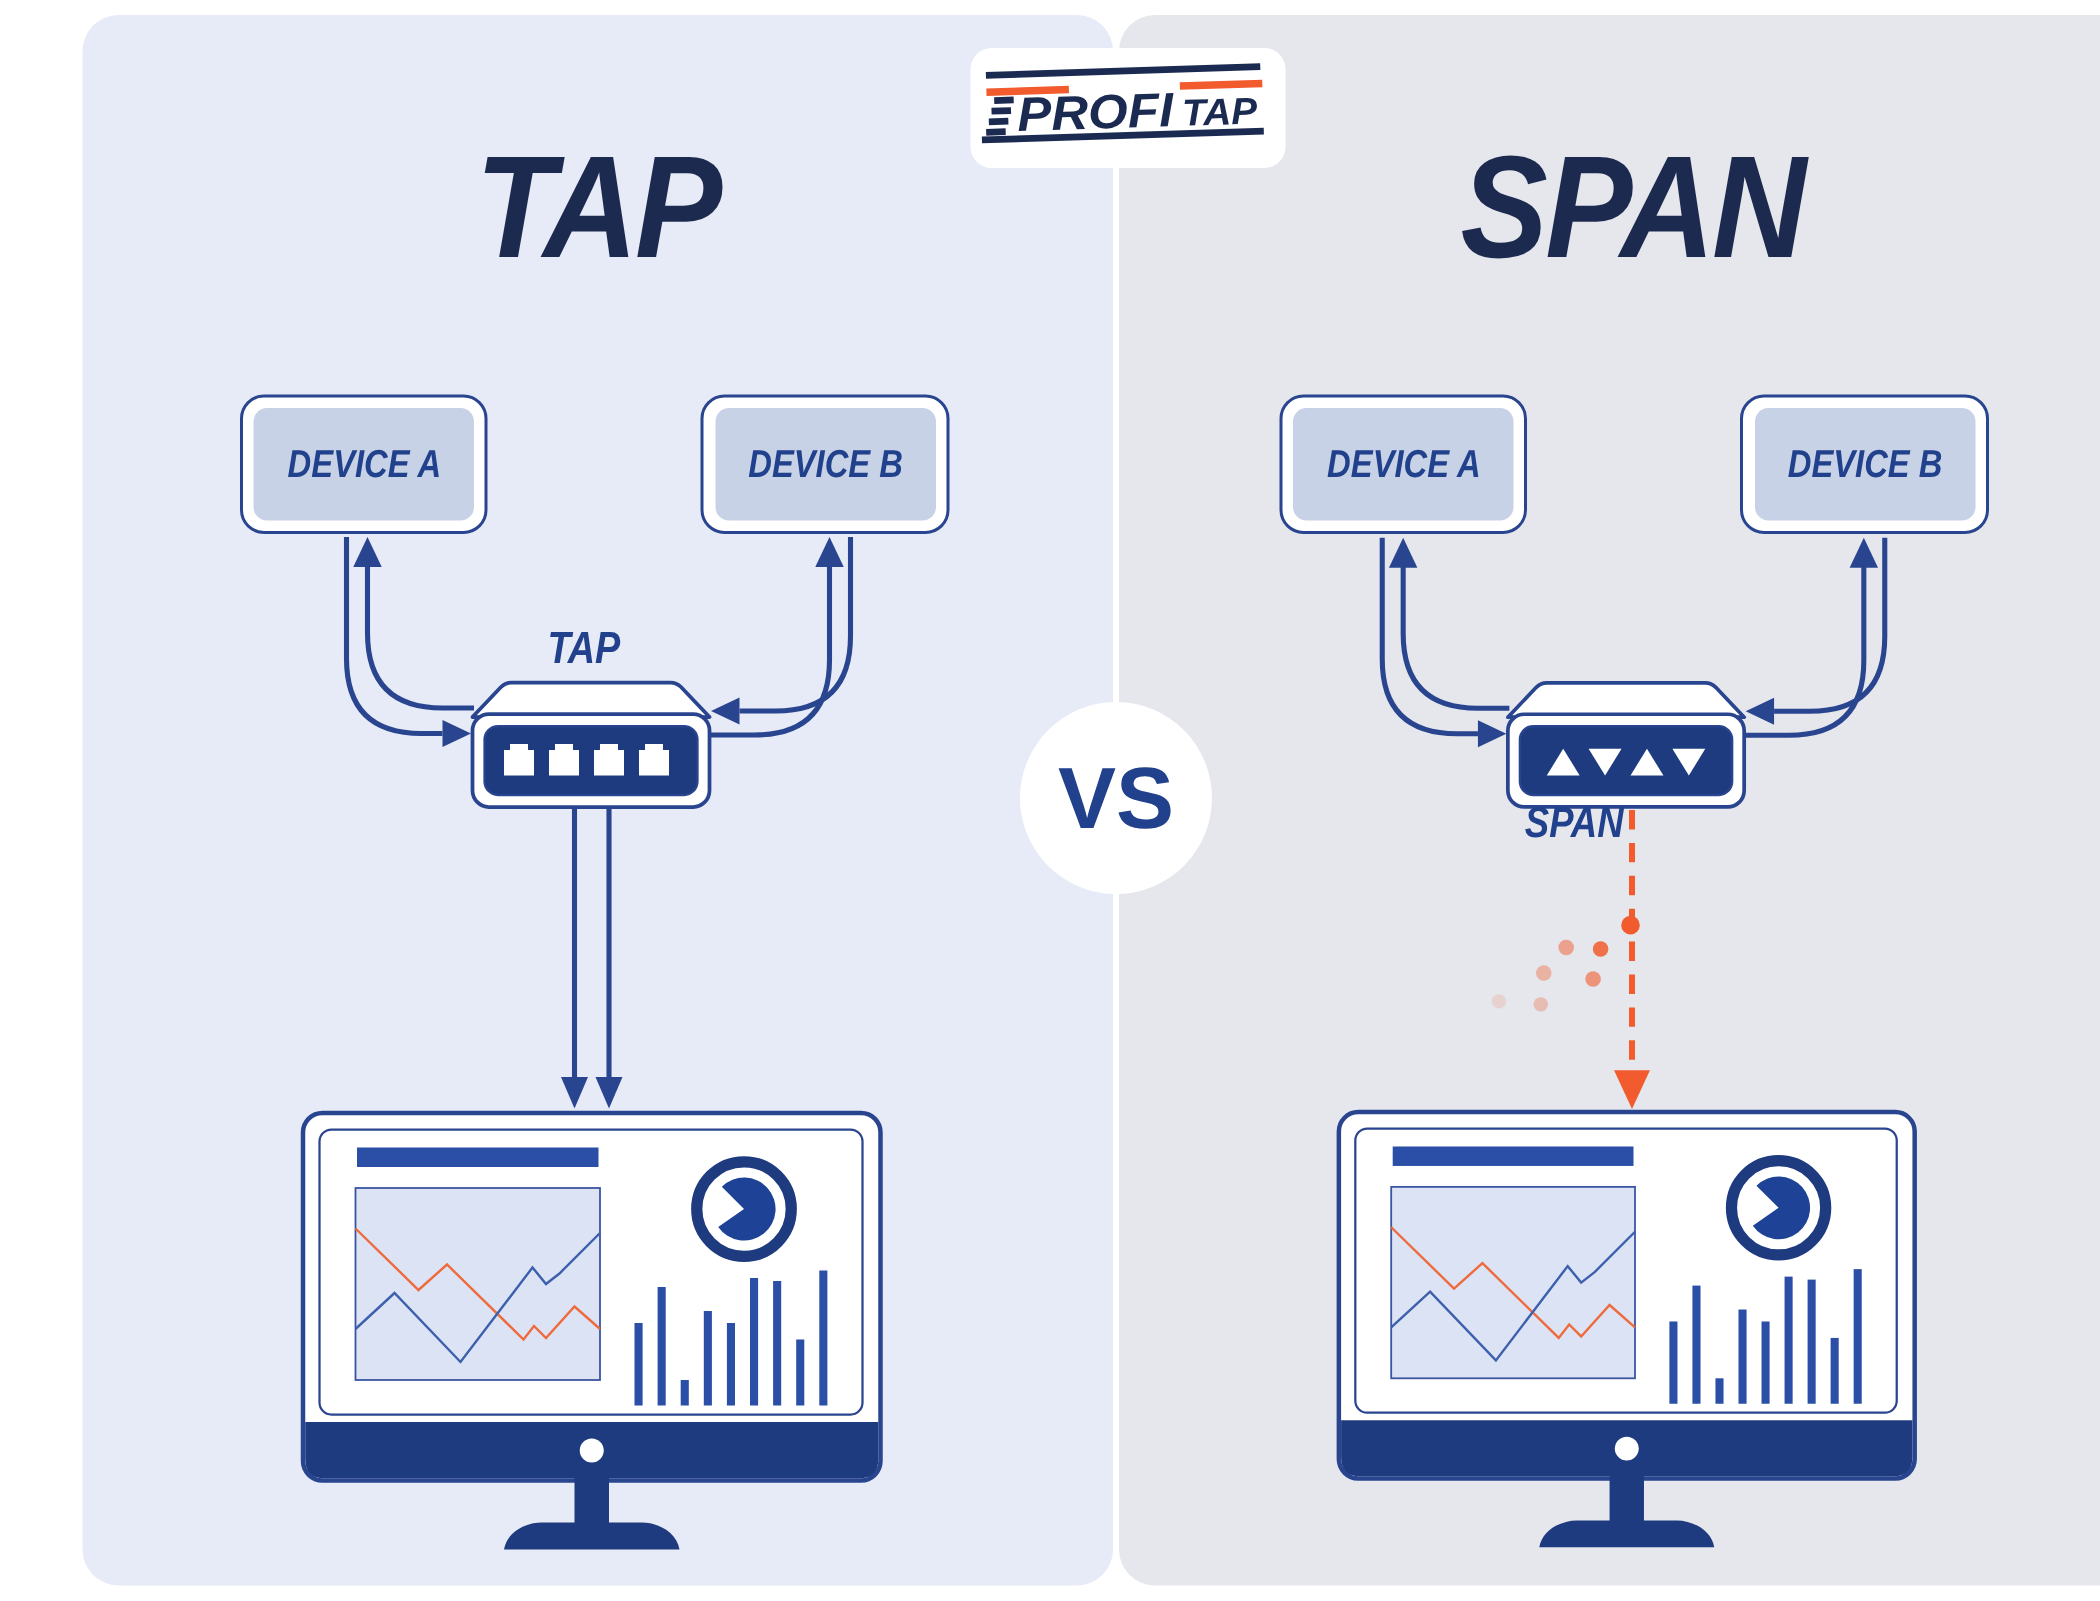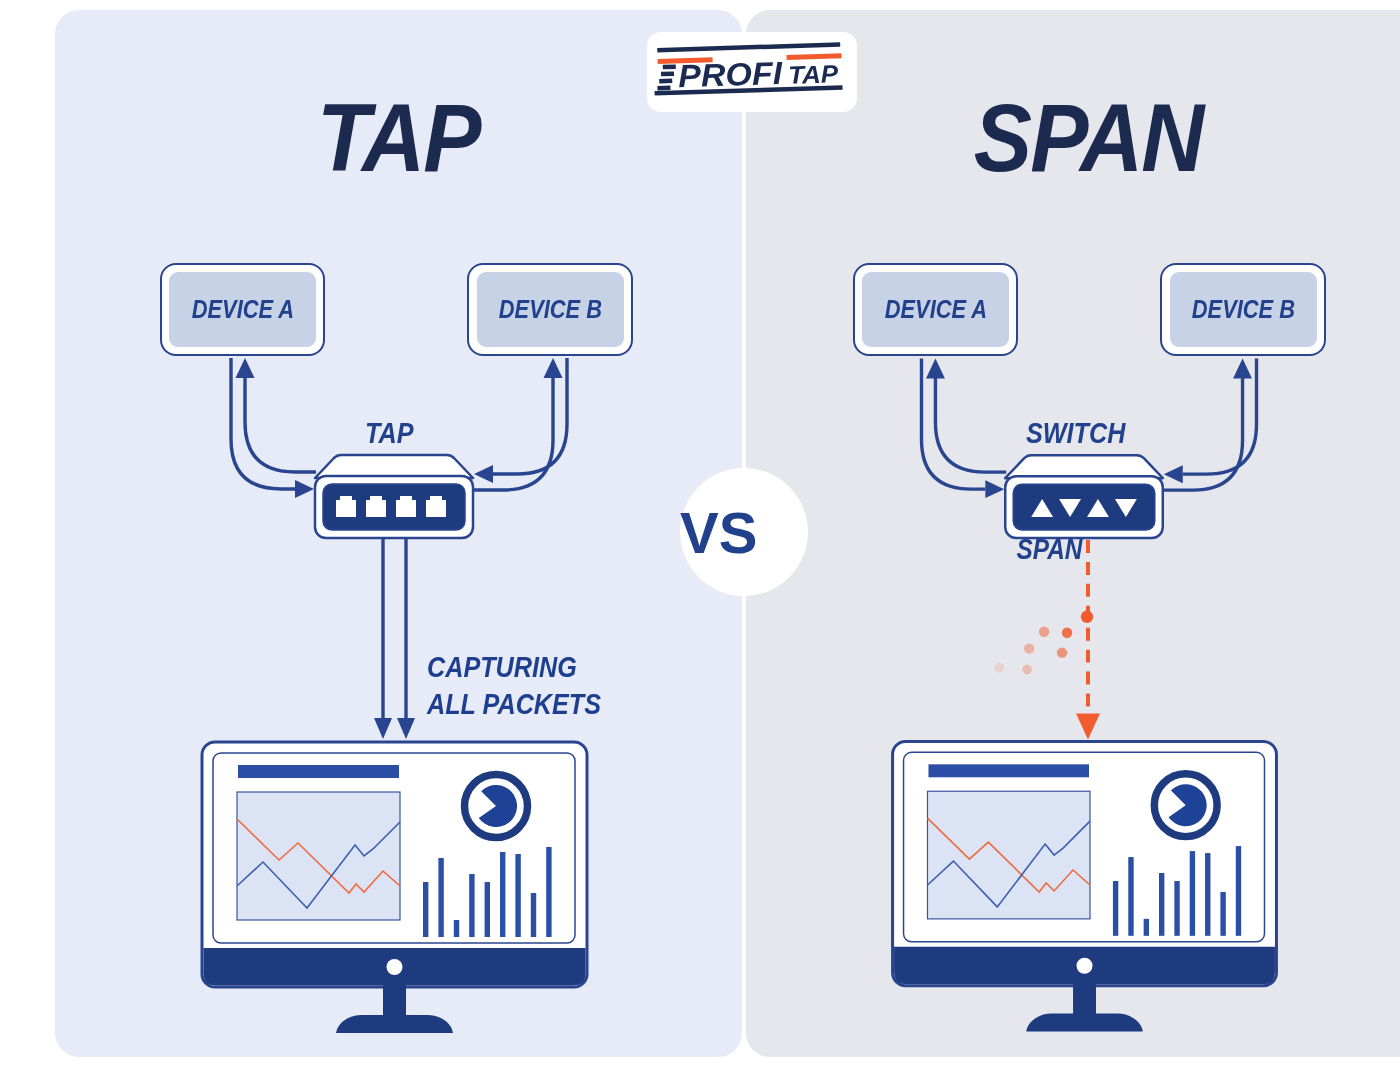--- a/index.html
+++ b/index.html
@@ -22,21 +22,21 @@
     font-size:30px;font-weight:bold;font-style:italic;color:#21418c;}
   .hub-label .cond,.caption .cond,.span-label .cond{display:inline-block;transform:scaleX(.84);transform-origin:left center;white-space:pre-line;}
   .caption{position:absolute;top:601px;font-size:30px;font-weight:bold;font-style:italic;
     line-height:37px;color:#1e3f8f;white-space:pre-line;}
   #caption-left{left:372px;}
   #caption-right{left:360px;color:#f15b2d;}
   .span-label{position:absolute;left:230px;top:523px;width:106px;text-align:right;
     font-size:29px;font-weight:bold;font-style:italic;color:#21418c;}
   .span-label .cond{transform-origin:right center;}
   #vs-badge{position:absolute;left:635px;top:468px;width:128px;height:128px;border-radius:50%;
-    background:#ffffff;display:flex;align-items:center;justify-content:flex-start;
+    background:#ffffff;display:flex;align-items:center;justify-content:center;
     font-size:58px;font-weight:bold;color:#21418c;letter-spacing:0px;}
   #logo-card{position:absolute;left:602px;top:32px;width:210px;height:80px;background:#ffffff;
     border-radius:14px;}
 </style>
 </head>
 <body>
 
 <div id="stage">
 
   <div class="panel" id="panel-left">
@@ -140,24 +140,20 @@
     <div class="device-box" style="left:412px;top:253px;width:166px;">
       <div class="device-inner">
         <span class="device-label">DEVICE B</span>
       </div>
     </div>
 
     <div class="hub-label">
       <span class="cond">TAP</span>
     </div>
 
-    <div class="caption" id="caption-left">
-      <span class="cond">CAPTURING
-ALL PACKETS</span>
-    </div>
   </div>
 
   <div class="panel" id="panel-right">
     <svg class="diagram" width="685" height="1047" viewBox="0 0 687 1047">
 
       <g stroke="#2a458f" stroke-width="3.4" fill="none">
         <path d="M176,348 V429 Q176,479 226,479 H240"></path>
         <path d="M190,366 V412 Q190,462 240,462 H261"></path>
       </g>
       <g fill="#2a458f" stroke="none">
@@ -241,23 +237,20 @@
       <div class="device-inner">
         <span class="device-label">DEVICE A</span>
       </div>
     </div>
     <div class="device-box" style="left:414px;top:253px;width:166px;">
       <div class="device-inner">
         <span class="device-label">DEVICE B</span>
       </div>
     </div>
 
-    <div class="hub-label">
-      <span class="cond">SWITCH</span>
-    </div>
 
     <div class="span-label">
       <span class="cond">SPAN</span>
     </div>
 
   </div>
 
   <div id="vs-badge">
     <span>VS</span>
   </div>

